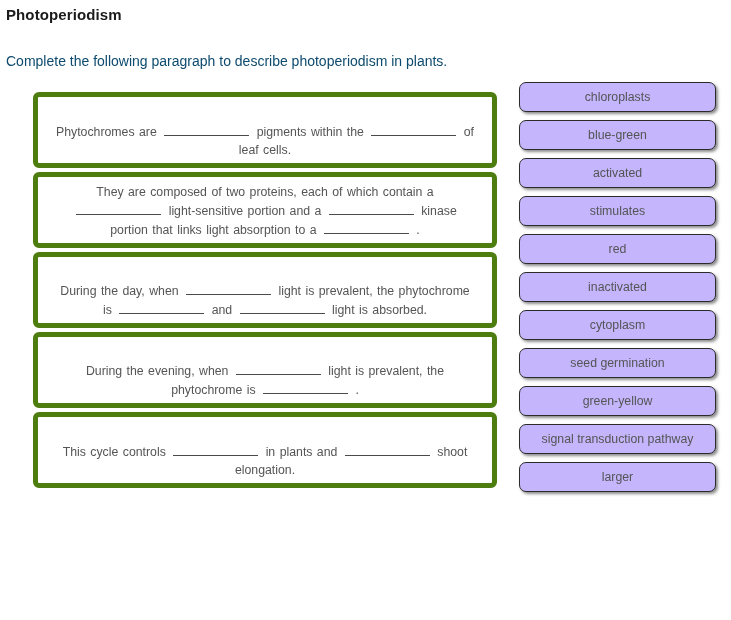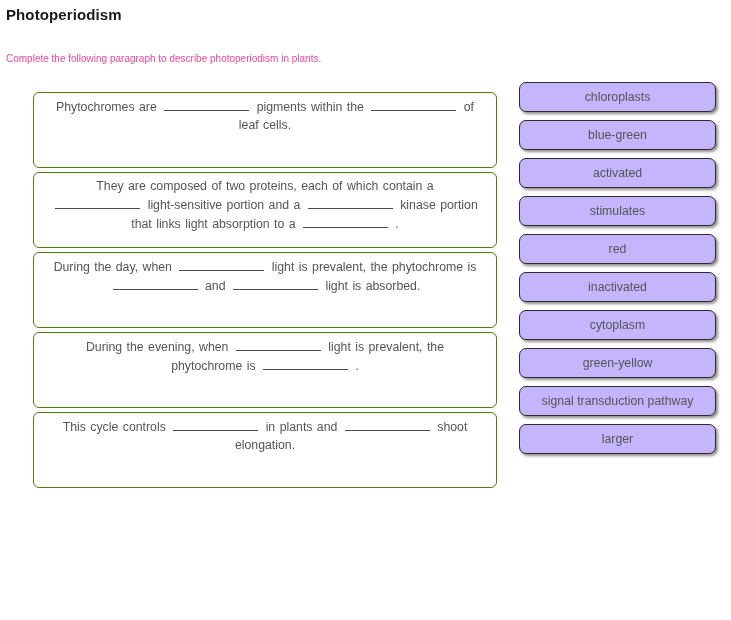--- a/index.html
+++ b/index.html
@@ -23,42 +23,42 @@
     font-size: 15px;
     font-weight: bold;
     color: #1a1a1a;
     letter-spacing: 0.1px;
   }
 
   .instruction {
     position: absolute;
     left: 6px;
     top: 53px;
-    font-size: 10px;
-    color: #ec4899;
+    font-size: 14px;
+    color: #0c4a6e;
   }
 
   
   .paragraph-column {
     position: absolute;
     left: 33px;
     top: 92px;
     width: 464px;
   }
 
   .para-box {
     box-sizing: border-box;
     width: 464px;
     height: 76px;
-    border: 1px solid #4d7c0f;
+    border: 5px solid #4d7c0f;
     border-radius: 6px;
     background: #ffffff;
     margin-bottom: 4px;
     display: flex;
-    align-items: flex-start;
+    align-items: flex-end;
     justify-content: center;
     padding: 4px 16px;
   }
 
   .para-text {
     font-size: 12.3px;
     line-height: 18px;
     color: #555555;
     text-align: center;
     word-spacing: 1px;
@@ -158,20 +158,23 @@
     <div class="tile">
       <span class="tile-label">red</span>
     </div>
     <div class="tile">
       <span class="tile-label">inactivated</span>
     </div>
     <div class="tile">
       <span class="tile-label">cytoplasm</span>
     </div>
     <div class="tile">
+      <span class="tile-label">seed germination</span>
+    </div>
+    <div class="tile">
       <span class="tile-label">green-yellow</span>
     </div>
     <div class="tile">
       <span class="tile-label">signal transduction pathway</span>
     </div>
     <div class="tile">
       <span class="tile-label">larger</span>
     </div>
   </div>
 

